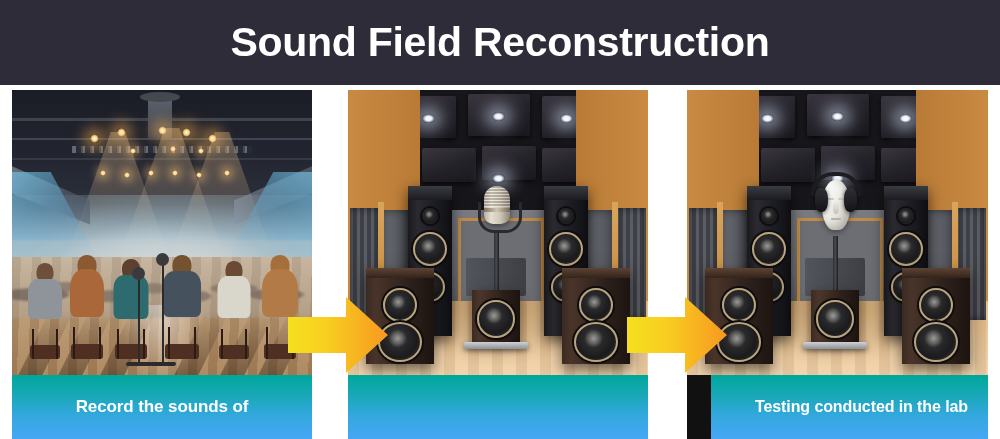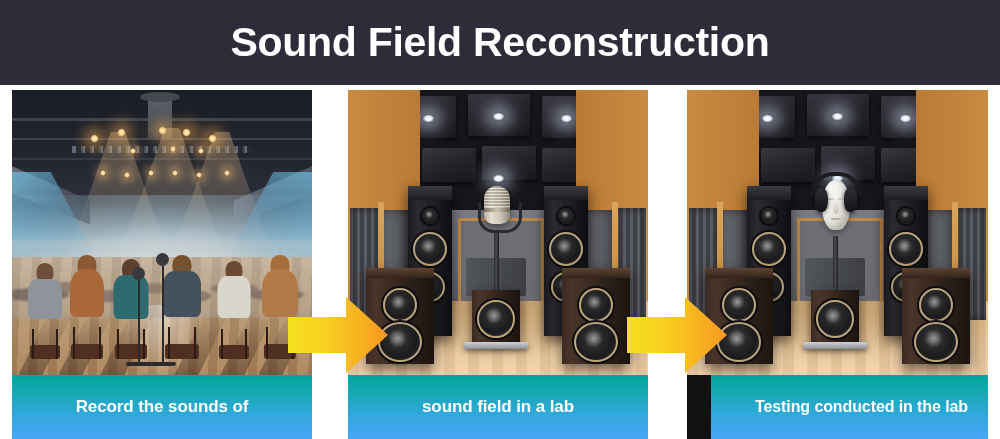--- a/index.html
+++ b/index.html
@@ -539,21 +539,20 @@
 
         <div class="mic-body" style="left:136px;top:96px;width:26px;height:38px;">
           <div class="mic-grille"></div>
           <div class="mic-ring" style="top:22px;"></div>
         </div>
         <div class="mic-yoke" style="left:130px;top:112px;width:38px;height:28px;"></div>
       </div>
     </div>
     <div class="caption">
       <div>
-        <span>sound field in a lab</span>
       </div>
     </div>
   </div>
 
   <div class="panel panel-3">
     <div class="photo">
       <div class="lab">
         <div class="lab-ceil"></div>
         <div class="ceil-dark"></div>
         <div class="ceil-tile" style="left:48px;top:6px;width:60px;height:42px;"></div>

